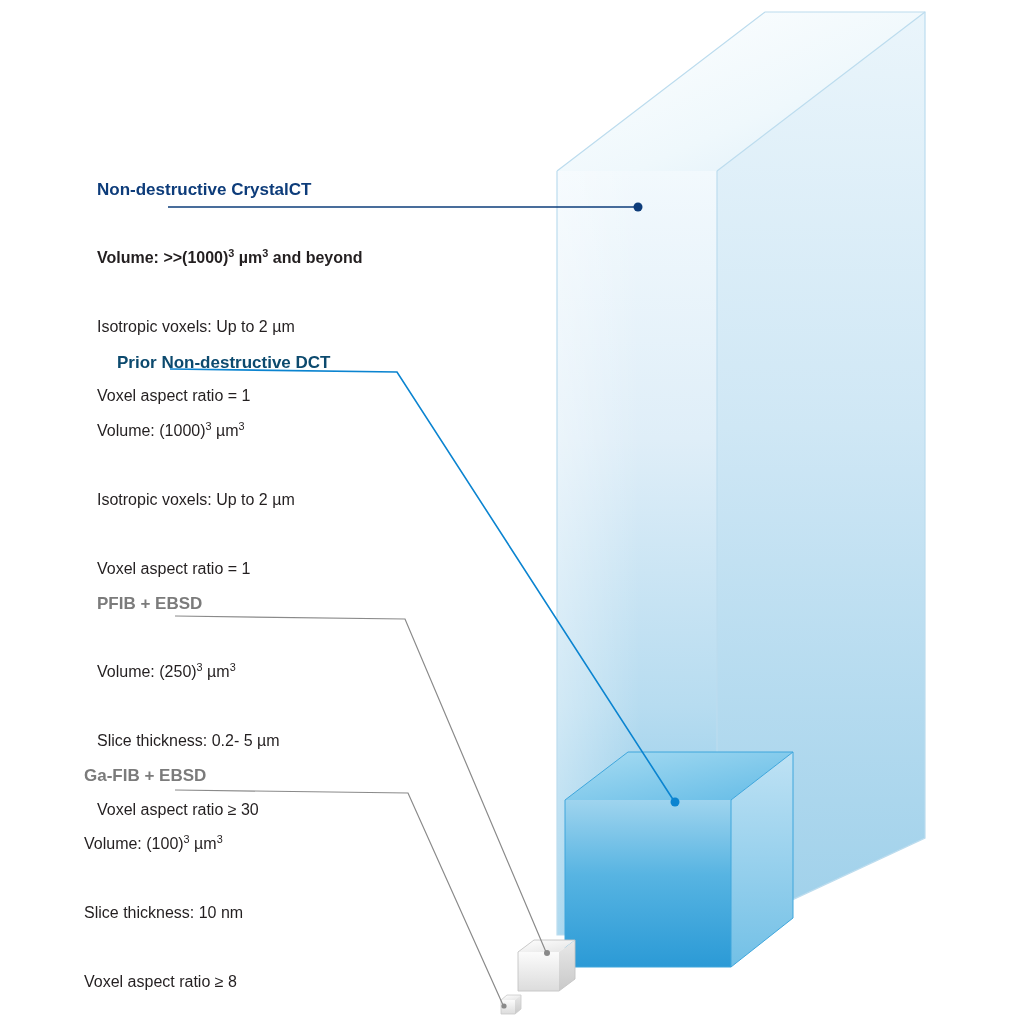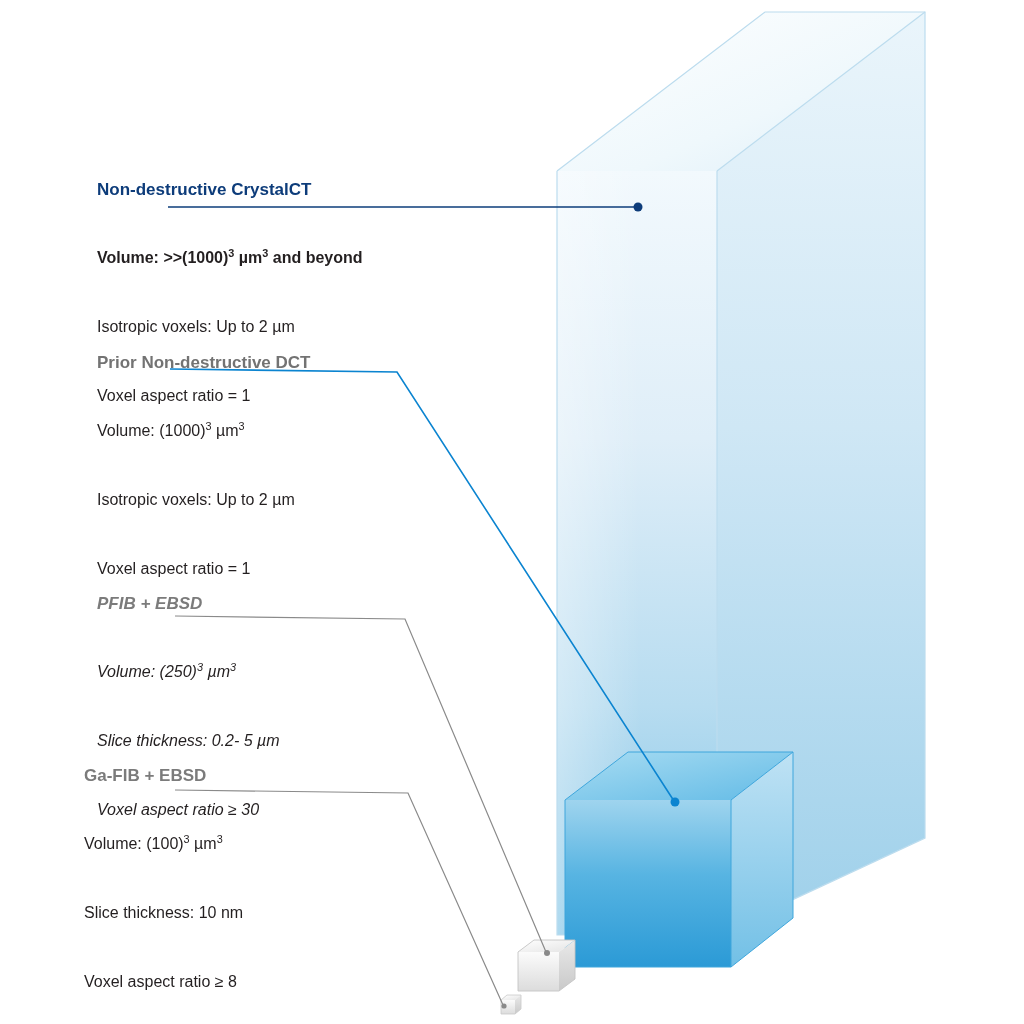--- a/index.html
+++ b/index.html
@@ -48,22 +48,22 @@
   }
   sup {
     font-size: 0.68em;
     vertical-align: super;
     line-height: 0;
   }
   
   #annot-crystalct { left: 97px; top: 179px; }
   #annot-crystalct .title { color: #0d3c7a; }
   #annot-dct { left: 97px; top: 352px; }
-  #annot-dct .title { color: #737373; }
-  #annot-pfib { left: 97px; top: 593px; font-style: italic; }
+  #annot-dct .title { color: #0c4a6e; margin-left: 20px; }
+  #annot-pfib { left: 97px; top: 593px; }
   #annot-pfib .title { color: #7b7b7b; }
   #annot-gafib { left: 84px; top: 765px; }
   #annot-gafib .title { color: #7b7b7b; }
 </style>
 </head>
 <body>
 
 <div id="stage">
 
   <svg class="art" viewBox="0 0 1024 1024">

